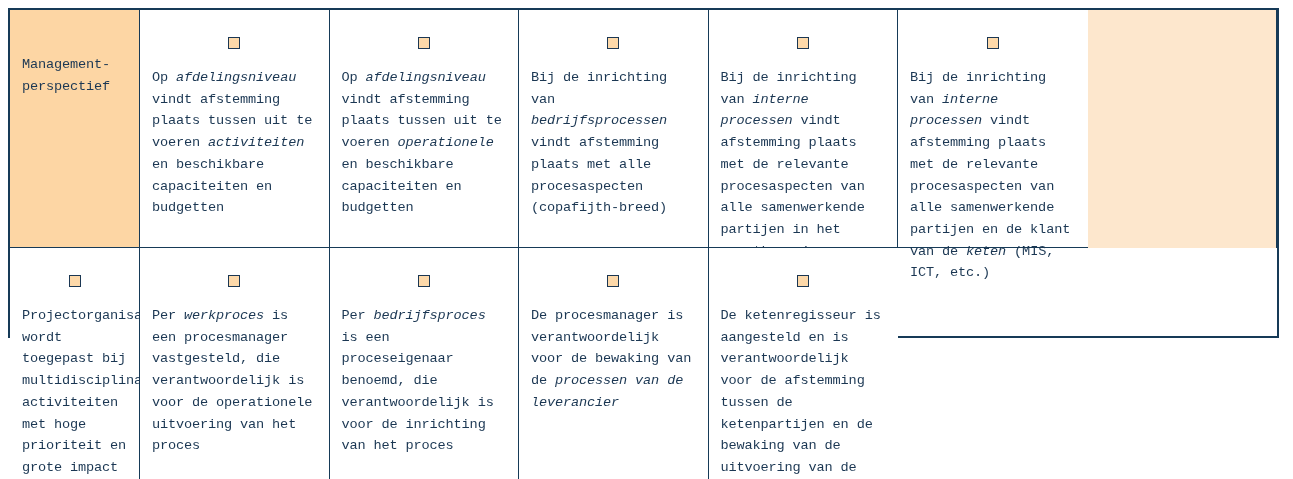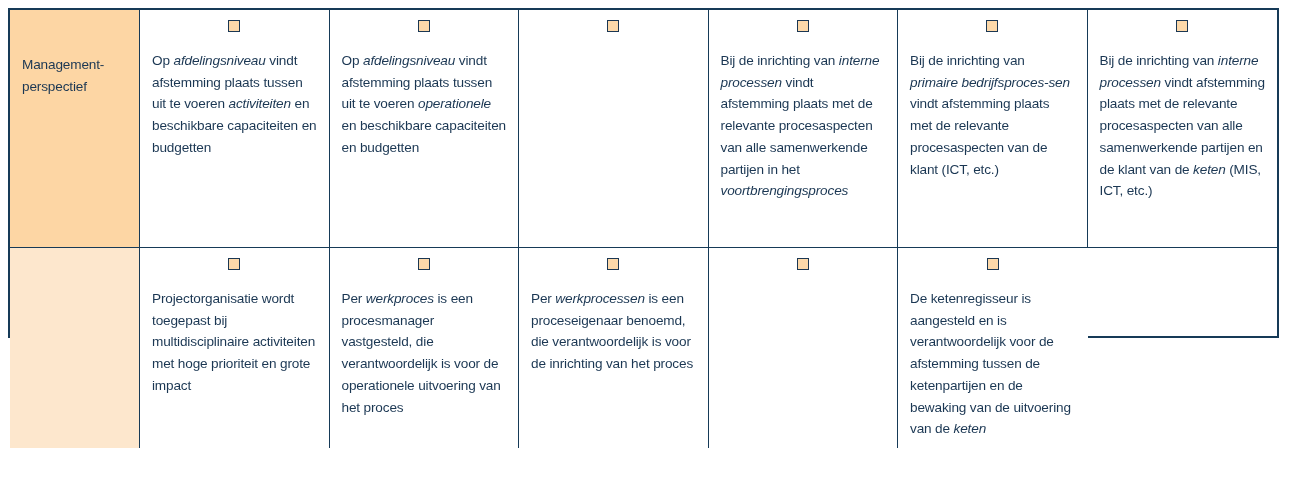--- a/index.html
+++ b/index.html
@@ -19,27 +19,28 @@
       position: absolute;
       left: 8px;
       top: 8px;
       width: 1271px;
       height: 330px;
       box-sizing: border-box;
       border: 2px solid #163a57;
       display: grid;
       grid-template-columns: 130px repeat(6, 1fr);
       grid-template-rows: 238px 1fr;
+      font-family: Liberation Mono, monospace;
     }
     .cell {
       box-sizing: border-box;
       border-right: 1.5px solid #163a57;
       border-bottom: 1.5px solid #163a57;
       background: #ffffff;
-      padding: 10px 12px 8px 12px;
+      padding: 27px 12px 8px 12px;
       position: relative;
       font-size: 13.6px;
       line-height: 21.7px;
       letter-spacing: -0.15px;
     }
     .cell.last-col { border-right: none; }
     .cell.last-row { border-bottom: none; }
     .label-cell {
       padding: 44px 12px 8px 12px;
     }
@@ -73,50 +74,48 @@
   <div class="cell row-1">
     <span class="marker"></span>
     <span class="text">Op <em>afdelingsniveau</em> vindt afstemming plaats tussen uit te voeren <em>activiteiten</em> en beschikbare capaciteiten en budgetten</span>
   </div>
   <div class="cell row-1">
     <span class="marker"></span>
     <span class="text">Op <em>afdelingsniveau</em> vindt afstemming plaats tussen uit te voeren <em>operationele</em> en beschikbare capaciteiten en budgetten</span>
   </div>
   <div class="cell row-1">
     <span class="marker"></span>
+    <span class="text">Bij de inrichting van <em>bedrijfsprocessen</em> vindt afstemming plaats met alle procesaspecten (copafijth-breed)</span>
   </div>
   <div class="cell row-1">
     <span class="marker"></span>
     <span class="text">Bij de inrichting van <em>interne processen</em> vindt afstemming plaats met de relevante procesaspecten van alle samenwerkende partijen in het <em>voortbrengingsproces</em></span>
-  </div>
-  <div class="cell row-1">
-    <span class="marker"></span>
-    <span class="text">Bij de inrichting van <em>primaire bedrijfsproces-sen</em> vindt afstemming plaats met de relevante procesaspecten van de klant (ICT, etc.)</span>
   </div>
   <div class="cell row-1 last-col">
     <span class="marker"></span>
     <span class="text">Bij de inrichting van <em>interne processen</em> vindt afstemming plaats met de relevante procesaspecten van alle samenwerkende partijen en de klant van de <em>keten</em> (MIS, ICT, etc.)</span>
   </div>
 
   <div class="cell label-cell row-2 last-row">
     <span class="text"></span>
   </div>
   <div class="cell row-2 last-row">
     <span class="marker"></span>
     <span class="text">Projectorganisatie wordt toegepast bij multidisciplinaire activiteiten met hoge prioriteit en grote impact</span>
   </div>
   <div class="cell row-2 last-row">
     <span class="marker"></span>
     <span class="text">Per <em>werkproces</em> is een procesmanager vastgesteld, die verantwoordelijk is voor de operationele uitvoering van het proces</span>
   </div>
   <div class="cell row-2 last-row">
     <span class="marker"></span>
-    <span class="text">Per <em>werkprocessen</em> is een proceseigenaar benoemd, die verantwoordelijk is voor de inrichting van het proces</span>
+    <span class="text">Per <em>bedrijfsproces</em> is een proceseigenaar benoemd, die verantwoordelijk is voor de inrichting van het proces</span>
   </div>
   <div class="cell row-2 last-row">
     <span class="marker"></span>
+    <span class="text">De procesmanager is verantwoordelijk voor de bewaking van de <em>processen van de leverancier</em></span>
   </div>
   <div class="cell row-2 last-row last-col">
     <span class="marker"></span>
     <span class="text">De ketenregisseur is aangesteld en is verantwoordelijk voor de afstemming tussen de ketenpartijen en de bewaking van de uitvoering van de <em>keten</em></span>
   </div>
 
 </div>
 
 </body></html>

